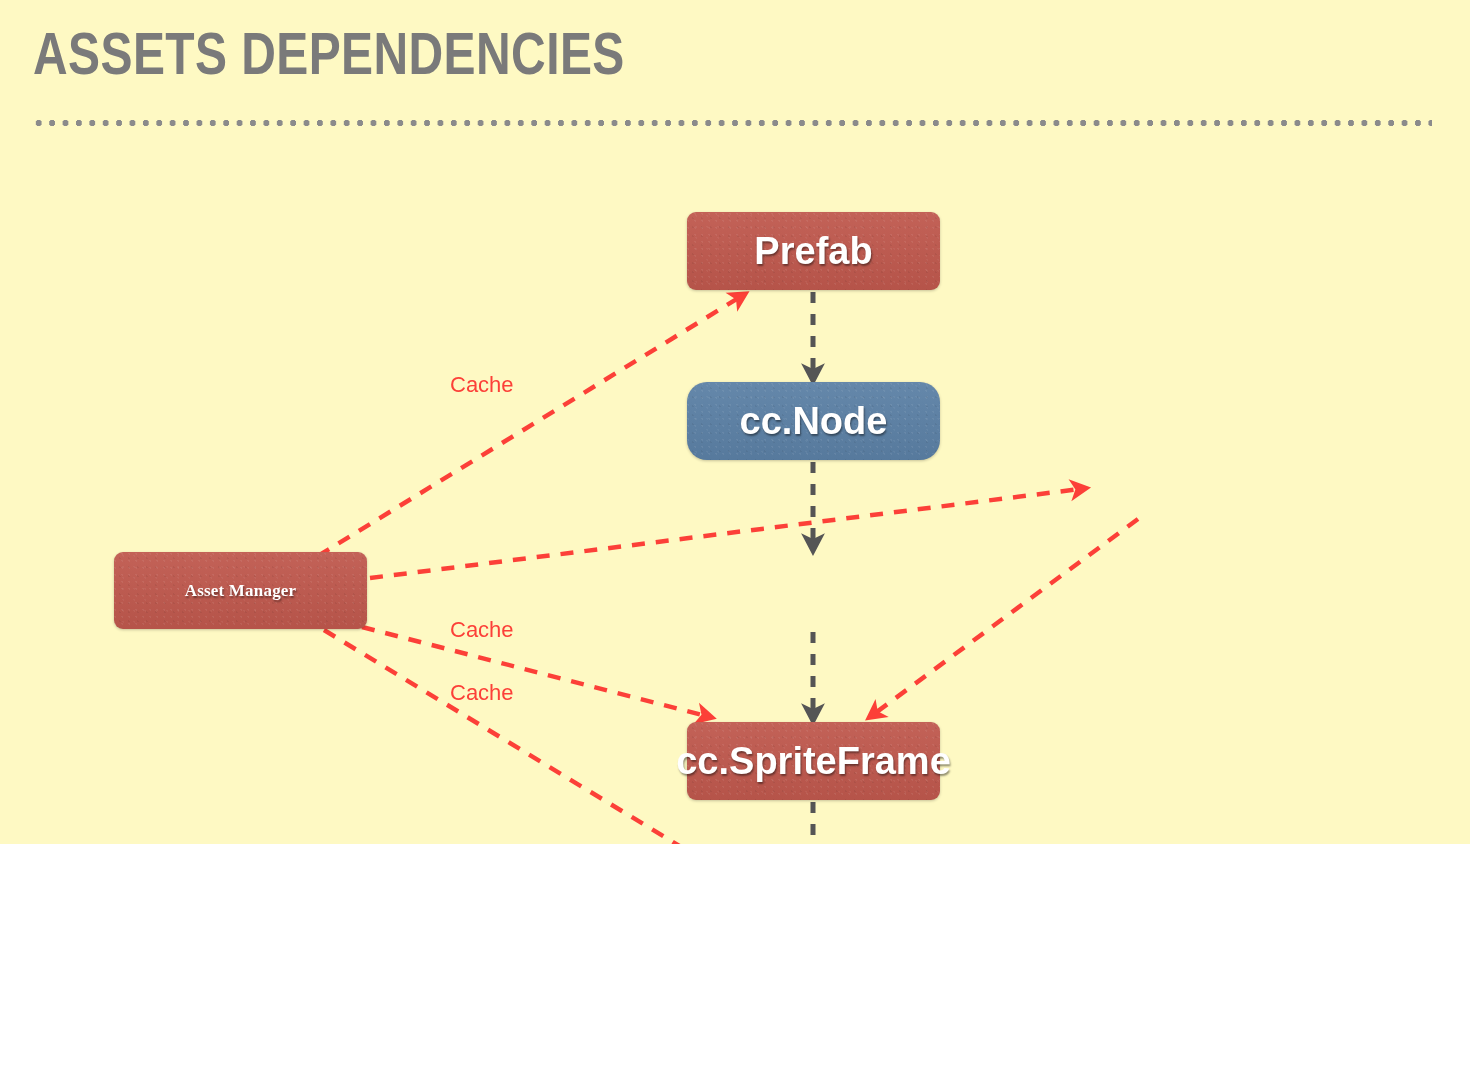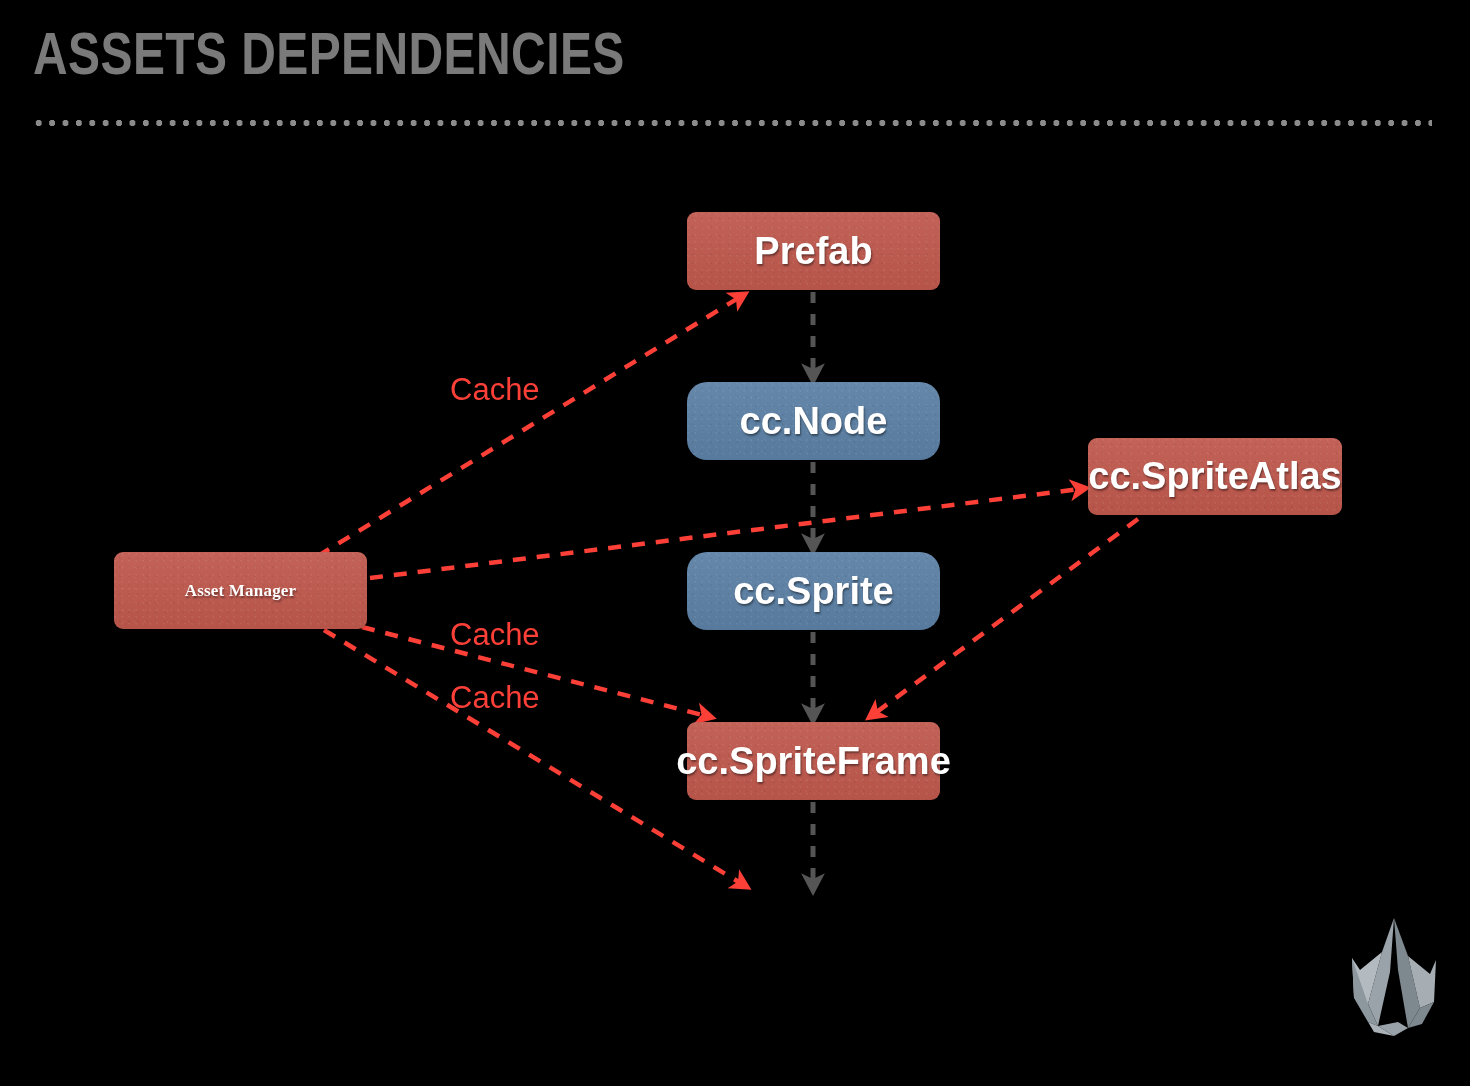--- a/index.html
+++ b/index.html
@@ -6,22 +6,22 @@
     margin: 0;
     padding: 0;
     background: #ffffff;
   }
   body {
     font-family: "Liberation Sans", sans-serif;
   }
   #slide {
     position: relative;
     width: 1470px;
-    height: 1086px;
-    background: #000000;
+    height: 844px;
+    background: #fef9c3;
     overflow: hidden;
   }
 
   
   #slide-title {
     position: absolute;
     left: 33px;
     top: 22px;
     font-family: "Liberation Sans Narrow", "Liberation Sans", sans-serif;
     font-weight: bold;
@@ -99,21 +99,21 @@
 
   
   .font-mono-ui { font-family: "Liberation Sans", sans-serif; font-size: 38px; }
   .font-round   { font-family: Liberation Serif, serif; font-size: 17px; letter-spacing: 0.2px; }
 
   
   .edge-label {
     position: absolute;
     color: #fc4038;
     font-family: "Liberation Sans", sans-serif;
-    font-size: 31px;
+    font-size: 22px;
     font-weight: normal;
     white-space: nowrap;
     user-select: none;
   }
 
   
   #brand-logo {
     position: absolute;
     left: 1338px;
     top: 912px;
@@ -172,32 +172,26 @@
     </svg>
 
     <div class="node red font-mono-ui" style="left:687px; top:212px; width:253px; height:78px;">
       <span class="node-label">Prefab</span>
     </div>
 
     <div class="node blue font-mono-ui" style="left:687px; top:382px; width:253px; height:78px;">
       <span class="node-label">cc.Node</span>
     </div>
 
-    <div class="node blue font-mono-ui" style="left:687px; top:552px; width:253px; height:78px;">
-      <span class="node-label">cc.Sprite</span>
-    </div>
 
     <div class="node red font-mono-ui" style="left:687px; top:722px; width:253px; height:78px;">
       <span class="node-label">cc.SpriteFrame</span>
     </div>
 
 
-    <div class="node red font-mono-ui" style="left:1088px; top:438px; width:254px; height:77px;">
-      <span class="node-label">cc.SpriteAtlas</span>
-    </div>
 
     <div class="node red font-round" style="left:114px; top:552px; width:253px; height:77px;">
       <span class="node-label">Asset Manager</span>
     </div>
 
     <div class="edge-label" style="left:450px; top:372px;">Cache</div>
     <div class="edge-label" style="left:450px; top:617px;">Cache</div>
     <div class="edge-label" style="left:450px; top:680px;">Cache</div>
   </div>
 

